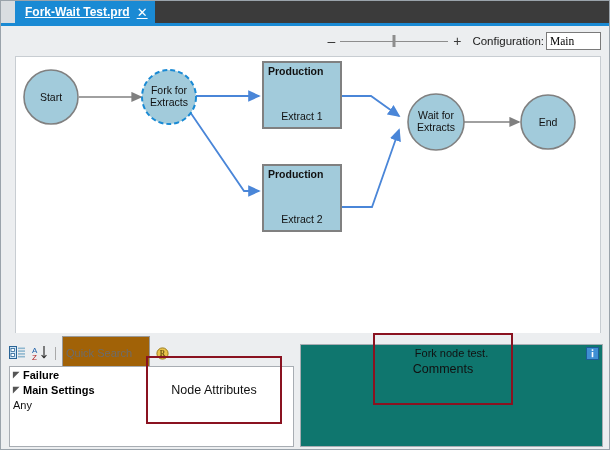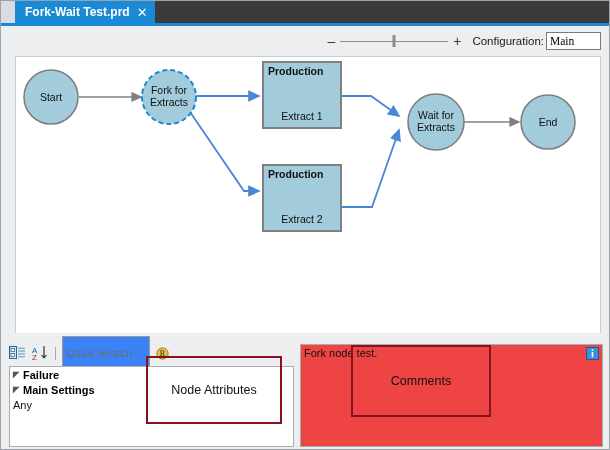--- a/index.html
+++ b/index.html
@@ -39,20 +39,21 @@
     background: #1a8ad4;
     color: #ffffff;
     font-weight: bold;
     font-size: 12px;
     display: flex;
     align-items: center;
     padding: 0 7px 0 10px;
     gap: 7px;
     cursor: default;
     white-space: nowrap;
+    text-decoration: underline;
   }
   .doc-tab .tab-close {
     font-size: 13px;
     font-weight: normal;
     line-height: 1;
     color: #ffffff;
   }
   .tabstrip-right { flex: 1; background: #3b3b3b; }
   .tab-underline {
     height: 3px;
@@ -199,21 +200,21 @@
     margin-bottom: 3px;
   }
   .pg-icon-btn {
     width: 17px; height: 16px;
     display: flex; align-items: center; justify-content: center;
   }
   .pg-sep { width: 1px; height: 13px; background: #a9a9a9; }
   .quick-search {
     width: 88px; height: 16px;
     border: 1px solid #9a9a9a;
-    background: #3b82f6;
+    background: #a16207;
     font-family: "Liberation Sans", sans-serif;
     font-size: 11px;
     color: #000;
     padding: 16px 3px;
     box-sizing: border-box;
     outline: none;
   }
   .quick-search::placeholder { color: #6c6c6c; opacity: 1; }
   .gold-dot { width: 13px; height: 13px; }
 
@@ -241,24 +242,25 @@
     display: inline-block;
   }
   .pg-name { width: 64px; padding-left: 11px; box-sizing: border-box; color: #111; }
   .pg-badge { width: 13px; display: flex; justify-content: center; }
   .pg-val { color: #111; white-space: nowrap; }
 
   
   .comments {
     flex: 1;
     border: 1px solid #a8adb3;
-    background: #ef4444;
+    background: #0f766e;
     position: relative;
     margin-top: 1px;
     overflow: hidden;
+    text-align: center;
   }
   .comments-text {
     font-size: 11px;
     color: #111;
     padding: 2px 3px;
     white-space: pre-wrap;
   }
   .info-icon {
     position: absolute;
     top: 2px; right: 3px;
@@ -273,21 +275,21 @@
     display: flex;
     align-items: center;
     justify-content: center;
     font-size: 12.5px;
     color: #111111;
     box-sizing: border-box;
     z-index: 20;
     pointer-events: none;
   }
   #annot-node-attributes { left: 146px; top: 356px; width: 136px; height: 68px; }
-  #annot-comments       { left: 351px; top: 333px; width: 140px; height: 72px; margin-top: 12px; }
+  #annot-comments       { left: 373px; top: 333px; width: 140px; height: 72px; }
 </style>
 </head>
 <body>
 
 <div id="app">
 
   <div class="tabstrip">
     <div class="tabstrip-left-gap"></div>
     <div class="doc-tab">
       <span>Fork-Wait Test.prd</span>

